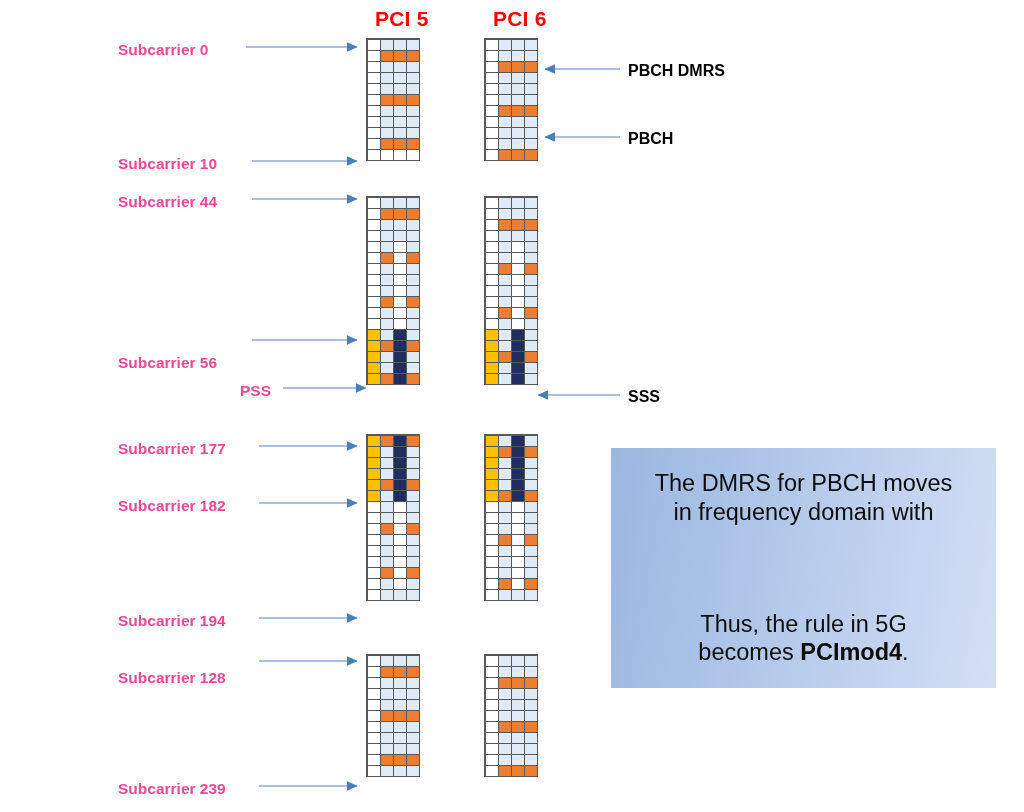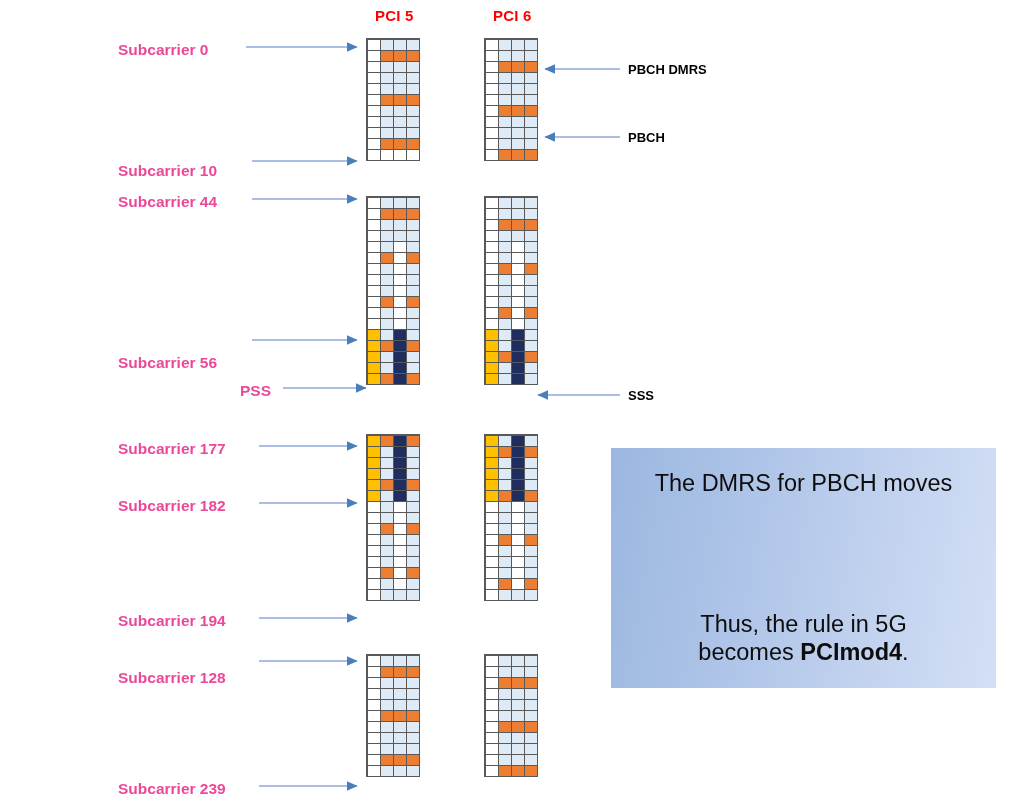--- a/index.html
+++ b/index.html
@@ -10,21 +10,21 @@
     position:relative;
     overflow:hidden;
   }
   .stage{position:absolute;left:0;top:0;width:1024px;height:812px;}
 
   
   .pci-header{
     position:absolute;
     color:#FF0000;
     font-weight:bold;
-    font-size:15px;
+    font-size:21px;
     letter-spacing:.2px;
     white-space:nowrap;
   }
 
   
   .grid{position:absolute;border:1px solid #595959;box-sizing:content-box;}
   .grid .row{display:flex;}
   .cell{
     width:14px;height:12px;
     border:1px solid #595959;
@@ -42,21 +42,21 @@
     position:absolute;
     font-size:15.5px;
     font-weight:bold;
     color:#ec4899;
     white-space:nowrap;
   }
 
   
   .rlbl{
     position:absolute;
-    font-size:13px;
+    font-size:16px;
     font-weight:bold;
     color:#000000;
     white-space:nowrap;
   }
 
   
   .arrows{position:absolute;left:0;top:0;width:1024px;height:812px;pointer-events:none;}
 
   
   .callout{
@@ -750,21 +750,21 @@
           <div class="cell c-empty"></div>
           <div class="cell c-orange"></div>
           <div class="cell c-orange"></div>
           <div class="cell c-orange"></div>
         </div>
       </div>
     </div>
 
   <div id="left-labels">
       <div class="lbl" style="left: 118px; top: 41px;">Subcarrier 0</div>
-      <div class="lbl" style="left: 118px; top: 162px;">Subcarrier 10</div>
+      <div class="lbl" style="left: 118px; top: 155px;">Subcarrier 10</div>
       <div class="lbl" style="left: 118px; top: 193px;">Subcarrier 44</div>
       <div class="lbl" style="left: 118px; top: 334px; margin-top: 20px;">Subcarrier 56</div>
       <div class="lbl" style="left: 240px; top: 382px;">PSS</div>
       <div class="lbl" style="left: 118px; top: 440px;">Subcarrier 177</div>
       <div class="lbl" style="left: 118px; top: 497px;">Subcarrier 182</div>
       <div class="lbl" style="left: 118px; top: 612px;">Subcarrier 194</div>
       <div class="lbl" style="left: 118px; top: 655px; margin-top: 14px;">Subcarrier 128</div>
       <div class="lbl" style="left: 118px; top: 780px;">Subcarrier 239</div>
     </div>
 
@@ -794,21 +794,21 @@
       <line x1="259" y1="661" x2="357" y2="661" stroke="#8FAADC" stroke-width="1.7" marker-end="url(#ah-r)"></line>
       <line x1="259" y1="786" x2="357" y2="786" stroke="#8FAADC" stroke-width="1.7" marker-end="url(#ah-r)"></line>
       <line x1="620" y1="69" x2="545" y2="69" stroke="#8FAADC" stroke-width="1.7" marker-end="url(#ah-r)"></line>
       <line x1="620" y1="137" x2="545" y2="137" stroke="#8FAADC" stroke-width="1.7" marker-end="url(#ah-r)"></line>
       <line x1="620" y1="395" x2="538" y2="395" stroke="#8FAADC" stroke-width="1.7" marker-end="url(#ah-r)"></line>
     </svg>
 
   <div class="callout">
     <p>
       <span>The DMRS for PBCH moves</span><br>
-      <br>
+      <span>in frequency domain with</span><br>
       <br>
       <br>
       <br>
       <span>Thus, the rule in 5G</span><br>
       <span>becomes </span><b>PCImod4</b><span>.</span>
     </p>
   </div>
 
 </div>
 

